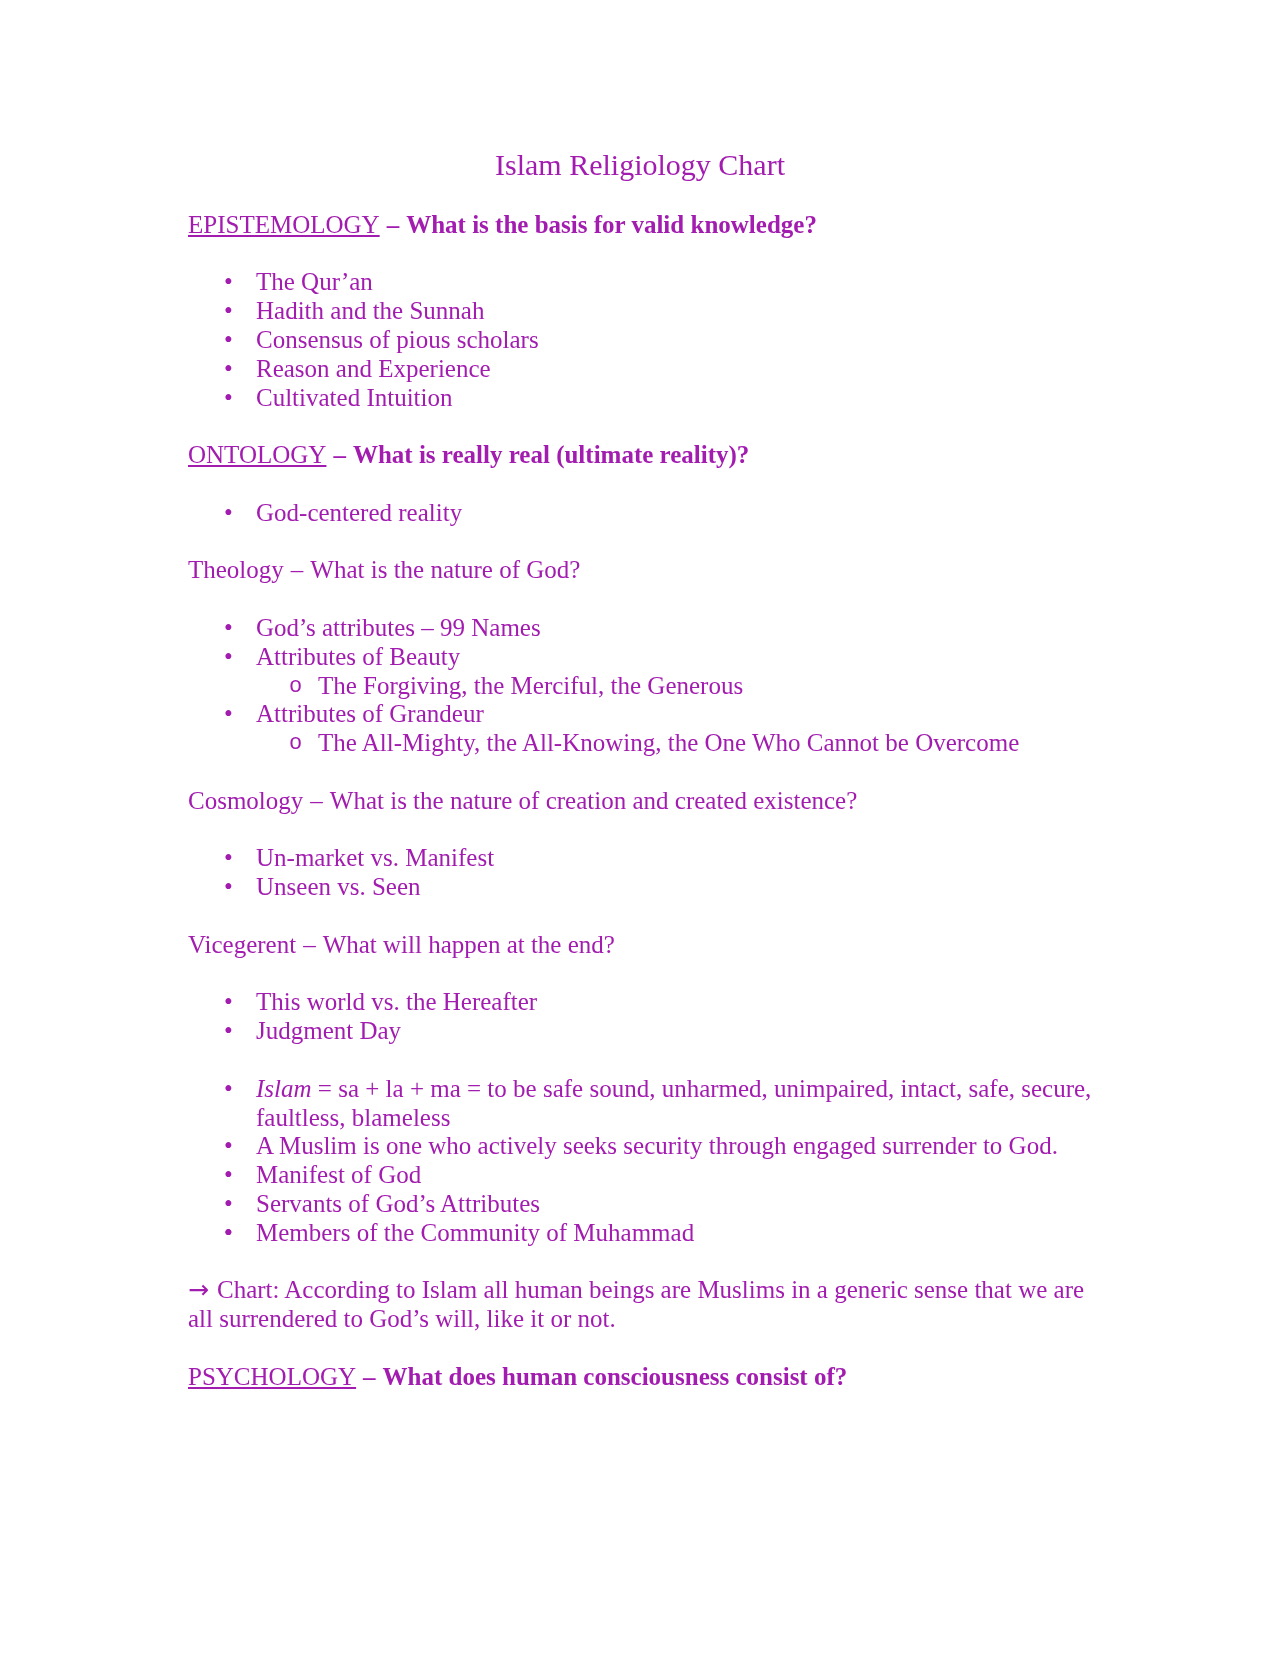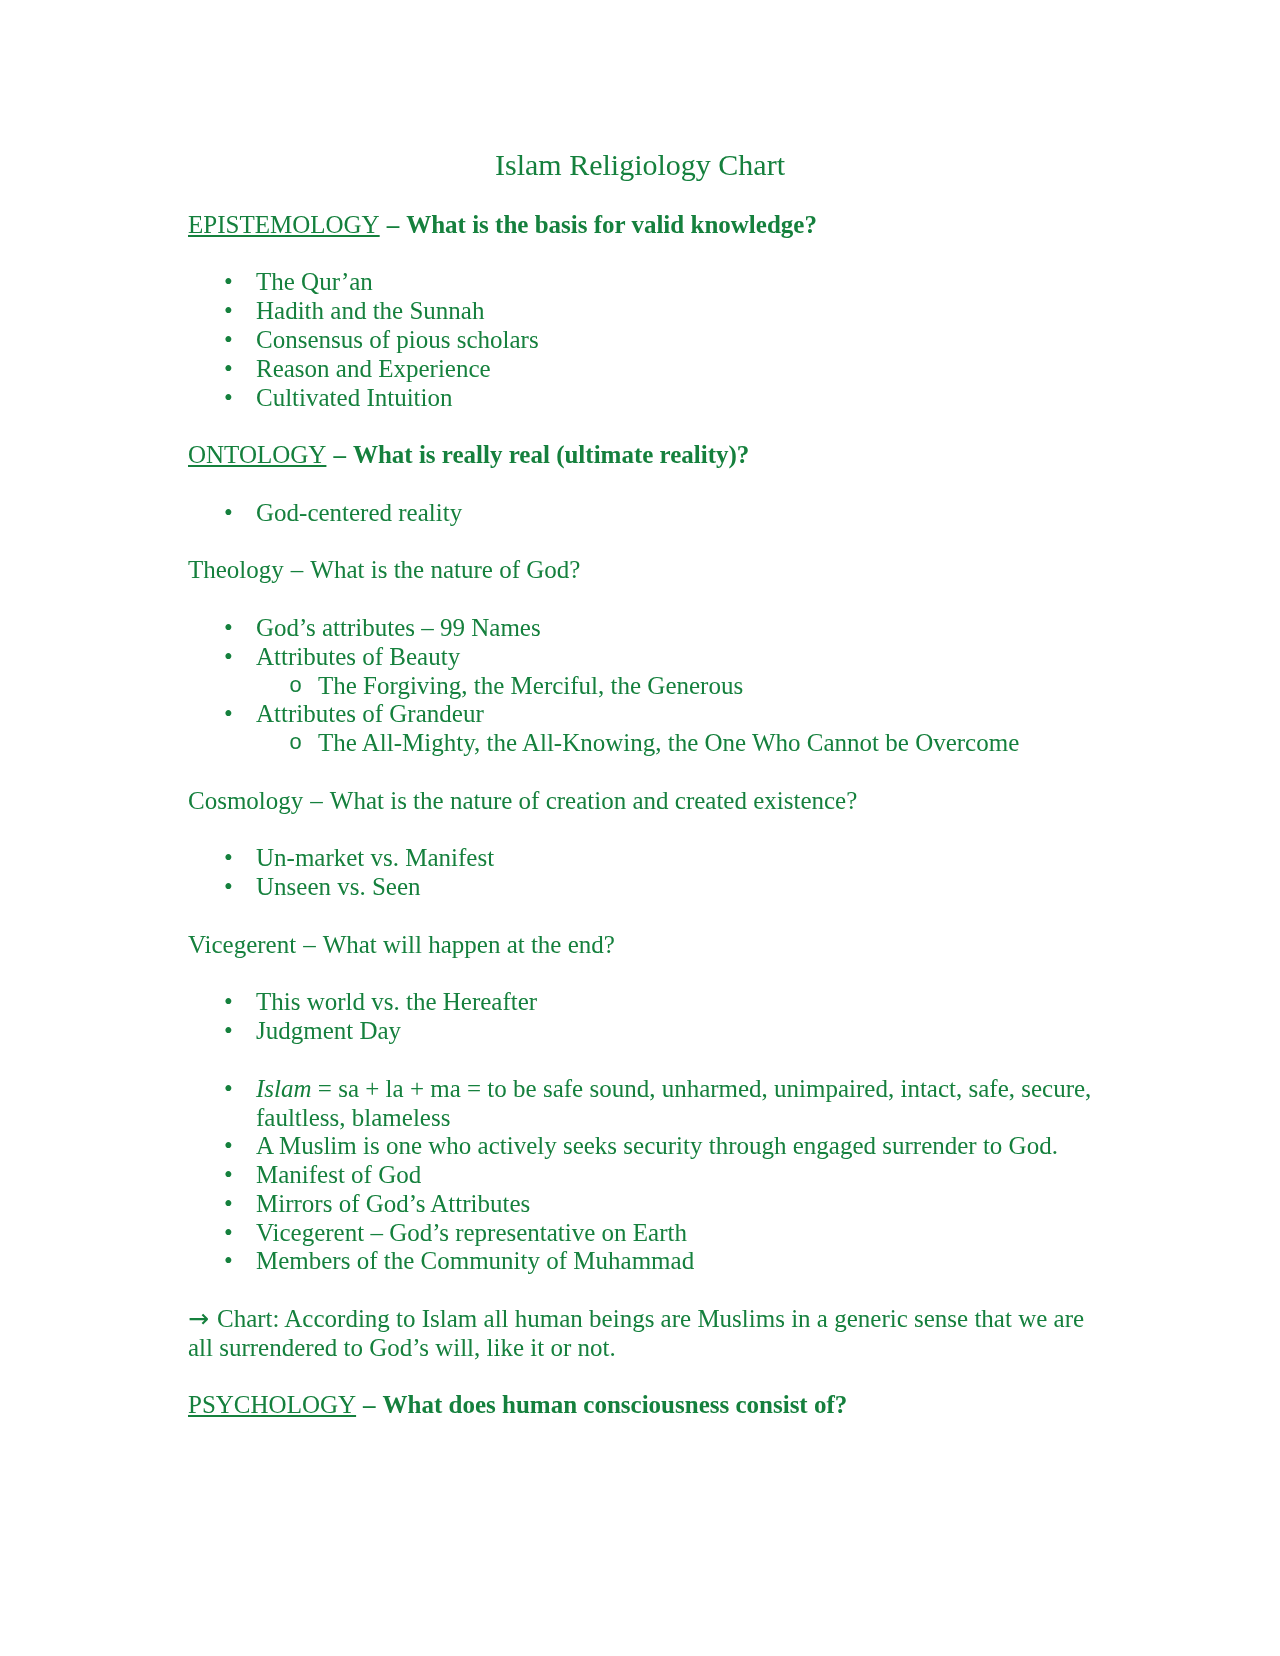--- a/index.html
+++ b/index.html
@@ -3,21 +3,21 @@
 <meta charset="utf-8">
 <style>
   html, body { margin: 0; padding: 0; background: #ffffff; }
   .page {
     position: relative;
     width: 1280px;
     height: 1656px;
     box-sizing: border-box;
     padding: 148px 188px 0 188px;
     background: #ffffff;
-    color: #15803d;
+    color: #a21caf;
     font-family: "Liberation Serif", "DejaVu Serif", serif;
     font-size: 25px;
     line-height: 28.8px;
     overflow: hidden;
   }
   .title {
     text-align: center;
     font-size: 30px;
     line-height: 34px;
     margin: 0 0 28.8px 0;
@@ -94,22 +94,22 @@
       <li class="l1"><span class="bullet">•</span><span>This world vs. the Hereafter</span></li>
       <li class="l1"><span class="bullet">•</span><span>Judgment Day</span></li>
     </ul>
   </div>
 
   <div class="section major">
     <ul class="list">
       <li class="l1"><span class="bullet">•</span><i>Islam</i><span> = sa + la + ma = to be safe sound, unharmed, unimpaired, intact, safe, secure, faultless, blameless</span></li>
       <li class="l1"><span class="bullet">•</span><span>A Muslim is one who actively seeks security through engaged surrender to God.</span></li>
       <li class="l1"><span class="bullet">•</span><span>Manifest of God</span></li>
-      <li class="l1"><span class="bullet">•</span><span>Mirrors of God’s Attributes</span></li>
-      <li class="l1"><span class="bullet">•</span><span>Vicegerent – God’s representative on Earth</span></li>
+      <li class="l1"><span class="bullet">•</span><span>Servants of God’s Attributes</span></li>
+      <li class="l1"><span class="bullet">•</span></li>
       <li class="l1"><span class="bullet">•</span><span>Members of the Community of Muhammad</span></li>
     </ul>
   </div>
 
   <p class="note"><span class="arrow">→</span><span>Chart: According to Islam all human beings are Muslims in a generic sense that we are all surrendered to God’s will, like it or not.</span></p>
 
   <div class="section major">
     <p class="heading"><span class="hname">PSYCHOLOGY</span><span class="sep">–</span><span class="q">What does human consciousness consist of?</span></p>
   </div>
 

